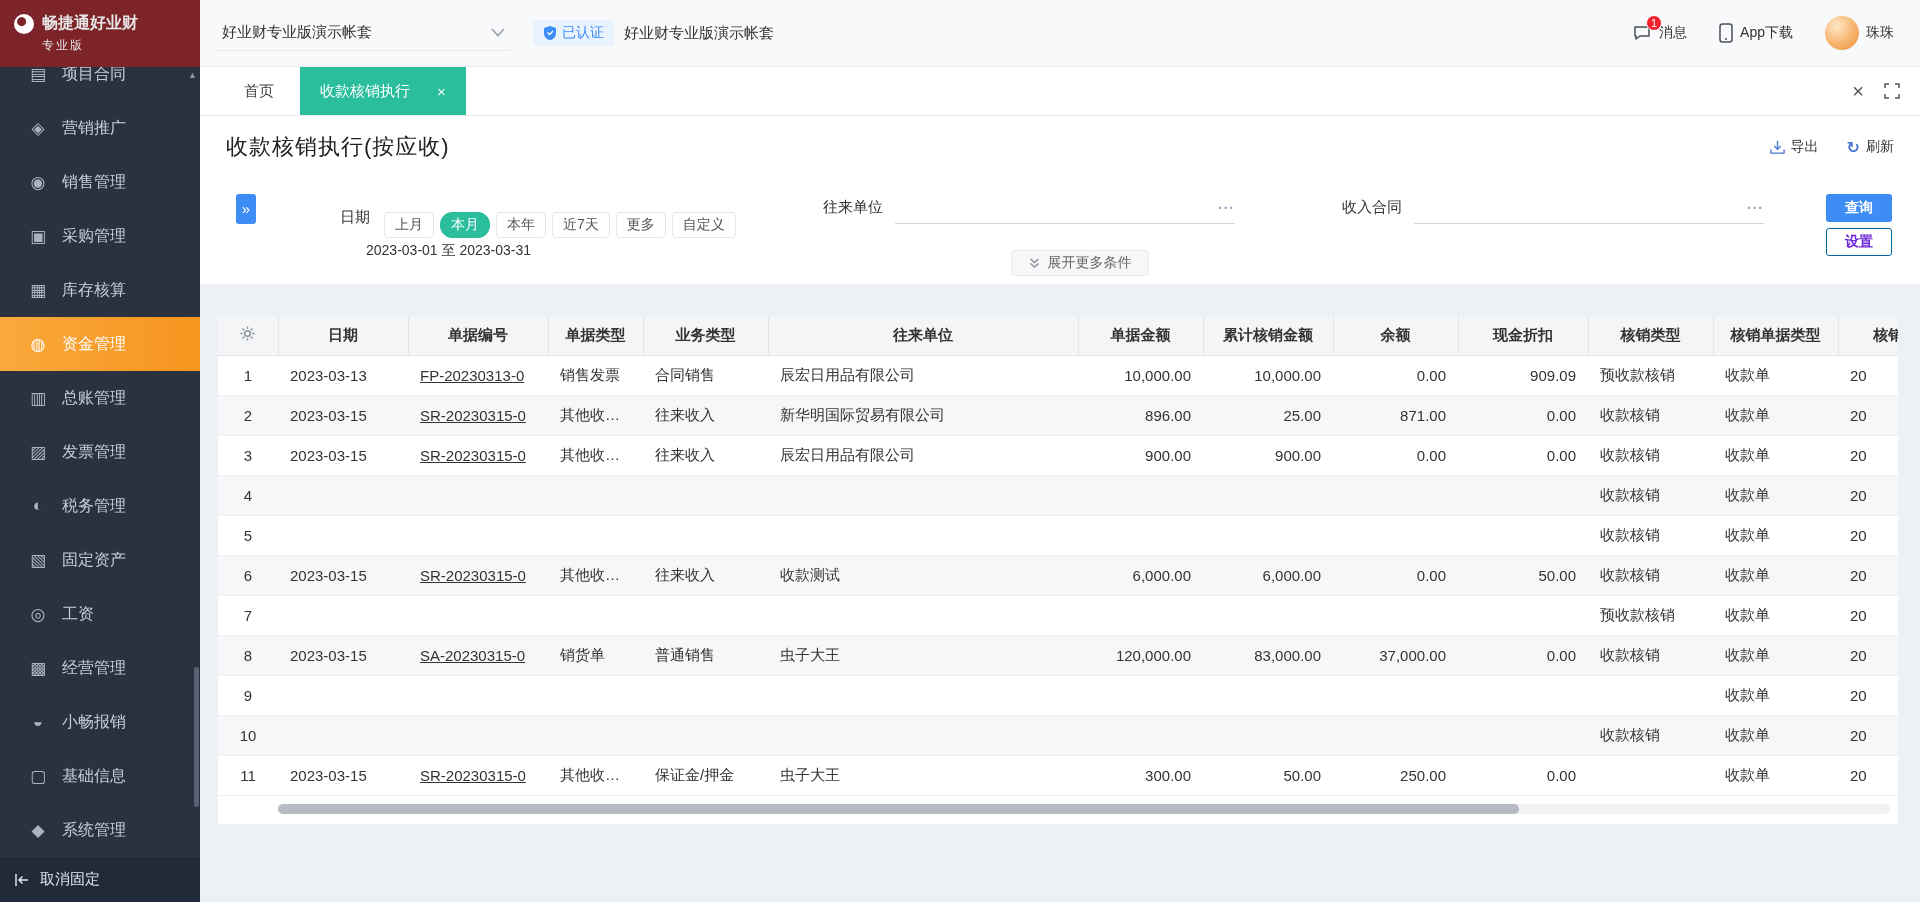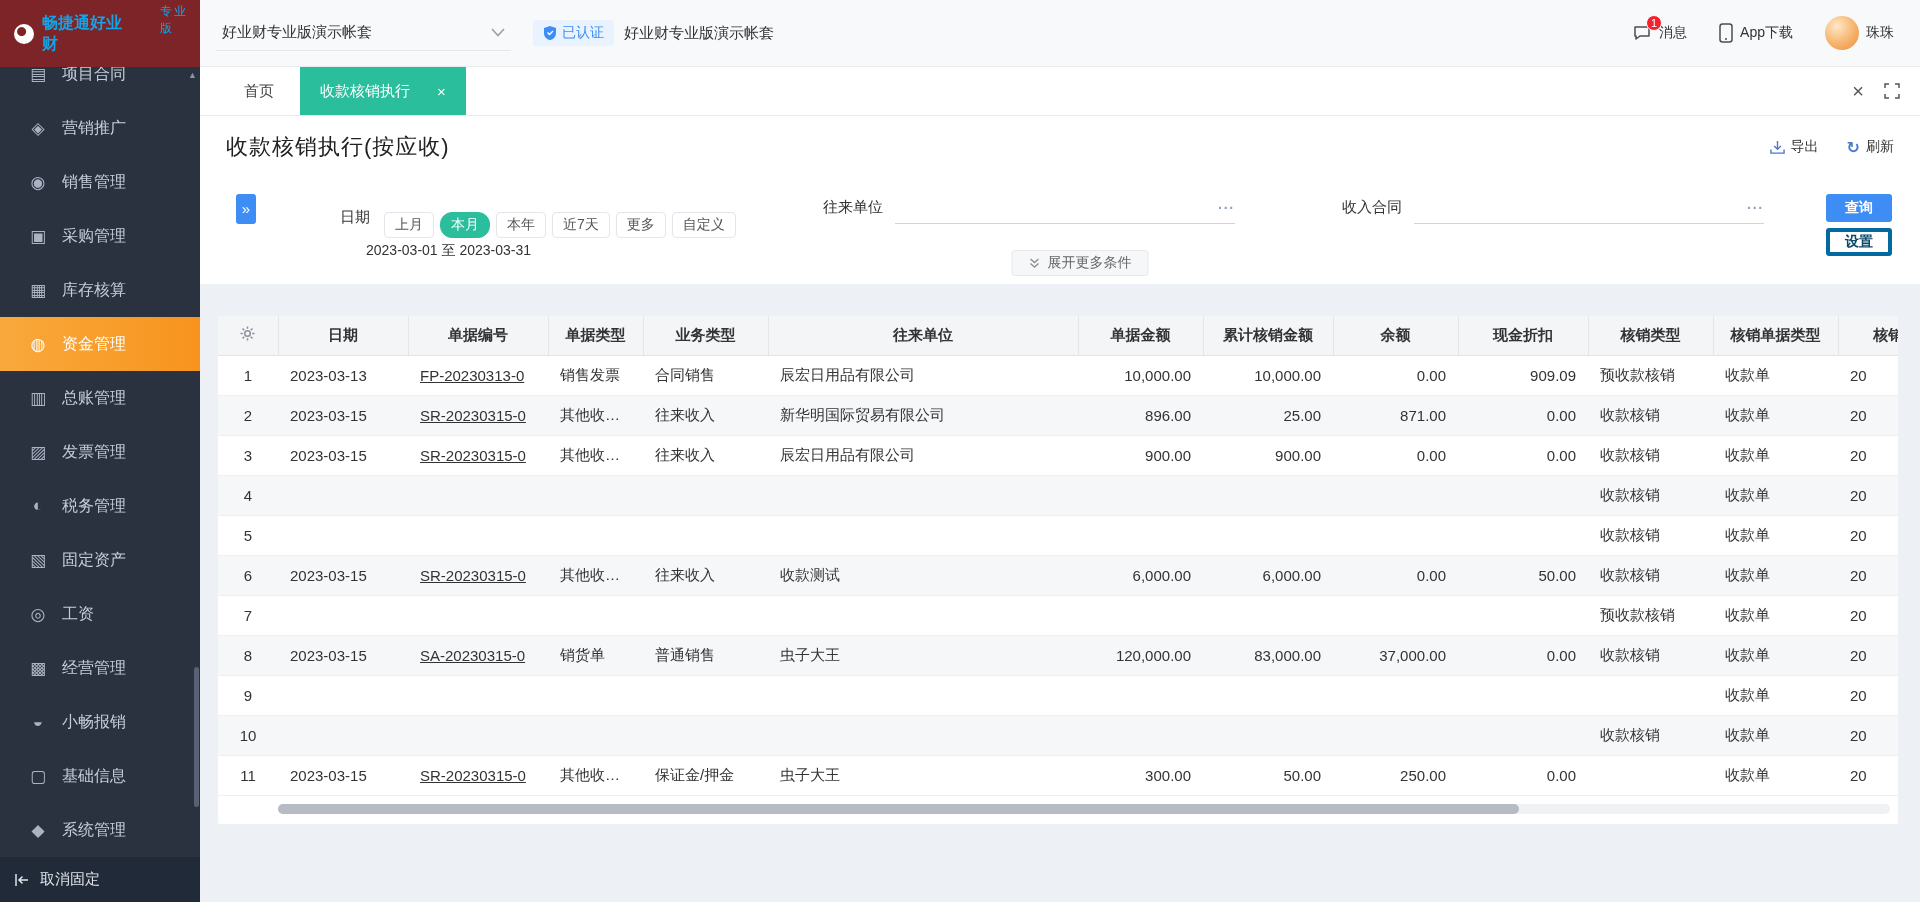--- a/index.html
+++ b/index.html
@@ -2,21 +2,21 @@
 <html><head>
 <meta charset="utf-8">
 <style>
   *{box-sizing:border-box;}
   html,body{margin:0;padding:0;}
   body{font-family:"Liberation Sans","DejaVu Sans",sans-serif;}
   .app{position:relative;width:1920px;height:902px;background:#edf0f4;overflow:hidden;}
 
   
   .topbar{position:absolute;top:0;left:0;right:0;height:67px;display:flex;z-index:5;}
-  .logo{width:200px;height:67px;background:#7d2428;color:#0ea5e9;display:flex;flex-direction:row;justify-content:center;padding-left:14px;}
+  .logo{width:200px;height:67px;background:#7d2428;color:#e5e5e5;display:flex;flex-direction:column;justify-content:center;padding-left:14px;}
   .logo-row{display:flex;align-items:center;gap:8px;font-size:16px;font-weight:bold;}
   .logo-mark{width:20px;height:20px;border-radius:50%;background:radial-gradient(circle at 38% 38%, #7d2428 0 4px, #fff 5px);flex:none;}
   .logo-sub{font-size:12px;margin:3px 0 0 28px;letter-spacing:2px;}
   .topbar-rest{flex:1;background:#f8f9fb;border-bottom:1px solid #e8eaed;display:flex;align-items:center;padding:0 26px 0 16px;}
   .account-select{width:295px;display:flex;align-items:center;justify-content:space-between;font-size:15px;color:#333;padding:8px 6px;border-bottom:1px solid #e4e7eb;cursor:pointer;}
   .cert-badge{display:flex;align-items:center;gap:5px;background:#e9f3ff;border-radius:3px;padding:4px 10px;color:#3d8df5;font-size:14px;margin-left:22px;}
   .account-name{font-size:15px;color:#333;margin-left:10px;}
   .topbar-right{margin-left:auto;display:flex;align-items:center;gap:32px;}
   .msg,.appdl,.user{display:flex;align-items:center;gap:7px;font-size:14px;color:#333;cursor:pointer;}
   .icon-rel{position:relative;display:inline-flex;}
@@ -61,21 +61,21 @@
   .date-range{position:absolute;left:166px;top:64px;font-size:14px;color:#333;}
   .f-field{position:absolute;top:20px;display:flex;align-items:flex-start;}
   .f-field.partner{left:623px;}
   .f-field.contract{left:1142px;}
   .f-input{position:relative;display:inline-block;height:26px;border-bottom:1px solid #cfd6df;margin-left:12px;cursor:text;}
   .f-field.partner .f-input{width:340px;}
   .f-field.contract .f-input{width:350px;}
   .dots{position:absolute;right:0;top:2px;color:#8fa0b8;font-weight:bold;letter-spacing:1px;font-size:14px;cursor:pointer;}
   .f-buttons{position:absolute;right:28px;top:16px;display:flex;flex-direction:column;gap:6px;}
   .btn-primary{width:66px;height:28px;background:#3d8df5;color:#fff;border:none;border-radius:3px;font-size:14px;font-weight:600;cursor:pointer;font-family:inherit;}
-  .btn-ghost{width:66px;height:28px;background:#fff;color:#0c4a6e;border:4px solid #0369a1;border-radius:3px;font-size:14px;font-weight:600;cursor:pointer;font-family:inherit;}
+  .btn-ghost{width:66px;height:28px;background:#fff;color:#6d28d9;border:1px solid #0369a1;border-radius:3px;font-size:14px;font-weight:600;cursor:pointer;font-family:inherit;}
   .more-cond{position:absolute;left:880px;top:72px;transform:translateX(-50%);height:26px;display:flex;align-items:center;gap:7px;padding:0 16px;background:#f6f7f8;border:1px solid #e6e8eb;border-radius:3px;color:#666;font-size:14px;cursor:pointer;white-space:nowrap;}
 
   
   .table-wrap{margin:32px 22px 0 18px;background:#fff;overflow:hidden;position:relative;border-radius:2px;flex:none;}
   table{border-collapse:collapse;table-layout:fixed;width:1720px;}
   th{height:39px;font-size:15px;font-weight:bold;color:#333;text-align:center;background:#f4f5f7;border-right:1px solid #e2e5ea;border-bottom:1px solid #e2e5ea;overflow:hidden;white-space:nowrap;padding:0 6px;}
   th:last-child{border-right:none;}
   td{height:40px;font-size:15px;color:#333;padding:0 12px;white-space:nowrap;overflow:hidden;text-overflow:ellipsis;border-bottom:1px solid #edf0f3;}
   tr.even td{background:#f6f7f9;}
   .c-no{text-align:center;padding:0 4px;}

